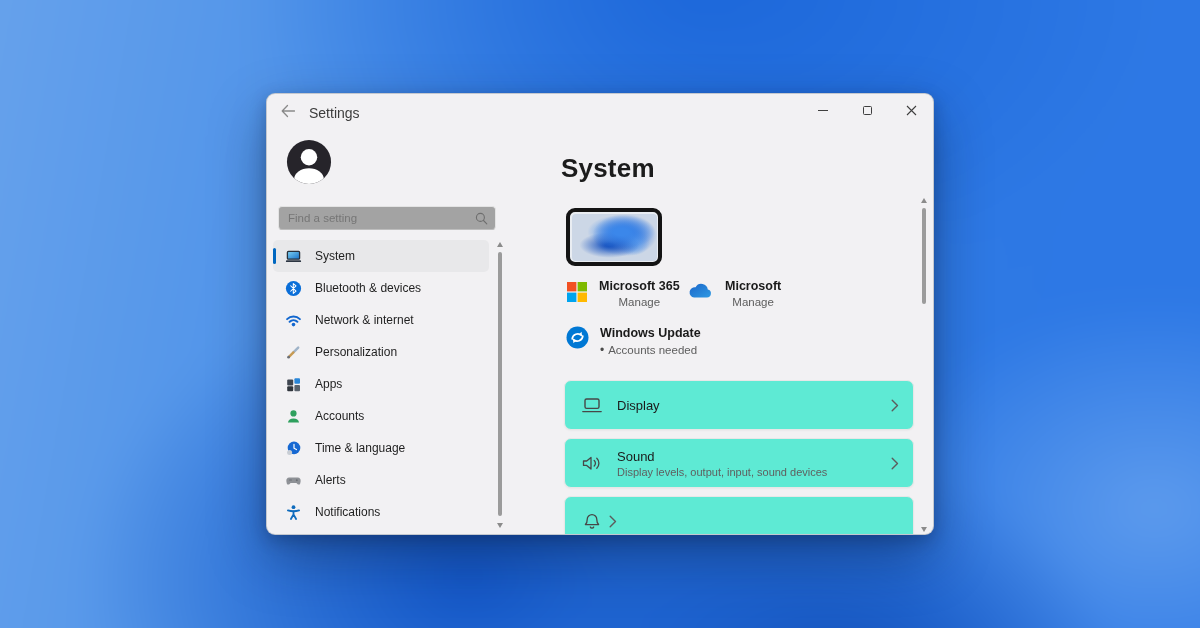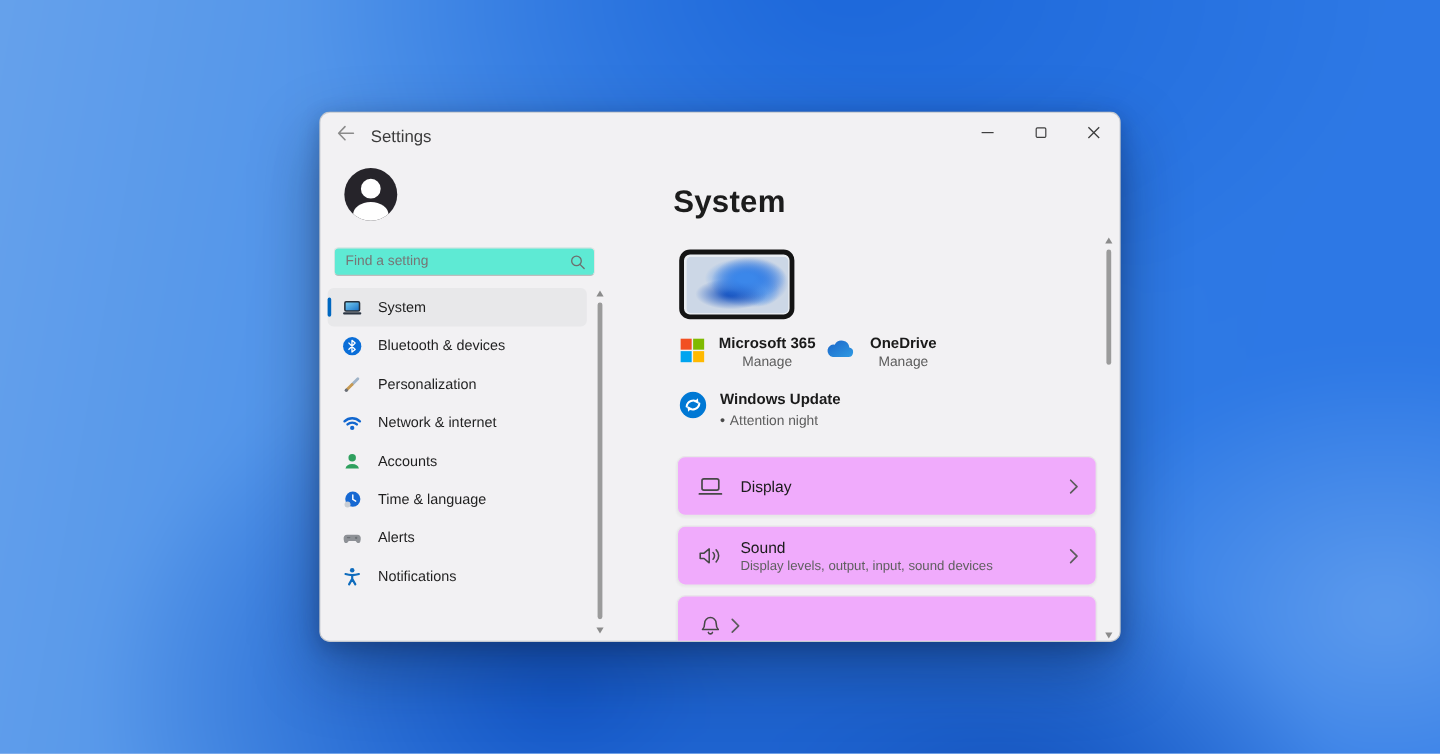--- a/index.html
+++ b/index.html
@@ -27,21 +27,21 @@
   .back-btn { position:absolute; left:10px; top:7px; width:22px; height:22px; border:none; background:transparent; cursor:pointer; }
   .win-title { position:absolute; left:42px; top:11px; font-size:14px; color:#3c3c3c; }
   .controls { position:absolute; right:0; top:0; height:32px; display:flex; }
   .ctrl { width:44px; height:32px; display:flex; align-items:center; justify-content:center; background:transparent; border:none; cursor:pointer; }
   .min-glyph { width:10px; height:0; border-top:1px solid #3f3f3f; display:block; }
   .max-glyph { width:9px; height:9px; border:1px solid #3f3f3f; border-radius:1.5px; display:block; }
 
   
   .avatar { position:absolute; left:19px; top:45px; width:46px; height:46px; }
   .searchbox { position:absolute; left:11px; top:112px; width:218px; height:24px;
-    background:#5eead4; border:1px solid #e3e3e3; border-bottom:1px solid #bdbdbd; border-radius:4px; }
+    background:#a3a3a3; border:1px solid #e3e3e3; border-bottom:1px solid #bdbdbd; border-radius:4px; }
   .searchbox input { position:absolute; left:9px; top:0; width:180px; height:22px; border:none; outline:none;
     background:transparent; font-size:11.5px; color:#3a3a3a; font-family:"Liberation Sans", sans-serif; }
   .searchbox input::placeholder { color:#767676; }
   .search-glyph { position:absolute; right:7px; top:5px; }
 
   .nav { position:absolute; left:6px; top:146px; width:216px; }
   .nav-item { position:relative; height:32px; display:flex; align-items:center; padding-left:9px; border-radius:5px; cursor:pointer; }
   .nav-item.selected { background:#e8e8ea; }
   .nav-item.selected::before { content:""; position:absolute; left:0; top:8px; width:3px; height:16px; border-radius:2px; background:var(--accent,#0067c0); }
   .nav-ico { width:17px; height:17px; flex:0 0 17px; margin-left:3px; }
@@ -78,21 +78,21 @@
   .promo-title { font-size:12.5px; font-weight:700; color:#1a1a1a; }
   .promo-action { font-size:11.5px; color:#5d5d5d; margin-top:3px; cursor:pointer;text-align:center; }
 
   .update-row { position:absolute; left:299px; top:232px; display:flex; align-items:flex-start; cursor:pointer; }
   .update-text { margin-left:11px; }
   .update-title { font-size:12.5px; font-weight:700; color:#1a1a1a; }
   .update-status { font-size:11.5px; color:#5d5d5d; margin-top:3px; }
   .update-status .bullet { color:#4a4a4a; margin-right:4px; font-size:12px; }
 
   .cards { position:absolute; left:297px; top:286px; width:350px; }
-  .card { position:relative; height:50px; margin-bottom:8px; background:#f0abfc; border:1px solid #e7e7e7;
+  .card { position:relative; height:50px; margin-bottom:8px; background:#5eead4; border:1px solid #e7e7e7;
     border-radius:7px; display:flex; align-items:center; padding:0 14px 0 16px; cursor:pointer;
     box-shadow:0 1px 2px rgba(0,0,0,.04); }
   .card-ico { width:22px; height:19px; flex:0 0 22px; }
   .card-text { margin-left:14px; flex:1; min-width:0; }
   .card-title { font-size:13px; color:#1b1b1b; }
   .card-sub { font-size:11px; color:#5f5f5f; margin-top:2px; white-space:nowrap; }
   .chev { flex:0 0 8px; margin-left:6px; }
 </style>
 </head>
 <body>
@@ -161,33 +161,42 @@
       </div>
       <div class="nav-item">
         <svg class="nav-ico" viewBox="0 0 17 17">
           <circle cx="8.5" cy="8.5" r="7.6" fill="#0a6ed8"></circle>
           <path d="M5.4 5.5 L11 11.2 L8.3 13.4 L8.3 3.6 L11 5.8 L5.4 11.5" stroke="#ffffff" stroke-width="1.05" fill="none" stroke-linejoin="round"></path>
         </svg>
         <span class="nav-label">Bluetooth &amp; devices</span>
       </div>
       <div class="nav-item">
         <svg class="nav-ico" viewBox="0 0 17 17">
+          <path d="M2.1 7.1 a9.2 9.2 0 0 1 12.8 0" stroke="#1267cf" stroke-width="2" fill="none" stroke-linecap="round"></path>
+          <path d="M4.6 9.7 a5.7 5.7 0 0 1 7.8 0" stroke="#1267cf" stroke-width="2" fill="none" stroke-linecap="round"></path>
+          <circle cx="8.5" cy="12.6" r="1.8" fill="#1267cf"></circle>
+        </svg>
+        <span class="nav-label">Network &amp; internet</span>
+      </div>
+      <div class="nav-item">
+        <svg class="nav-ico" viewBox="0 0 17 17">
           <line x1="13.2" y1="3.6" x2="8.4" y2="8.4" stroke="#9fb3c8" stroke-width="2.4" stroke-linecap="round"></line>
           <line x1="8.4" y1="8.4" x2="4.2" y2="12.6" stroke="#c79a52" stroke-width="2.4" stroke-linecap="round"></line>
           <circle cx="3.6" cy="13.2" r="1.4" fill="#6b6f76"></circle>
         </svg>
         <span class="nav-label">Personalization</span>
       </div>
       <div class="nav-item">
         <svg class="nav-ico" viewBox="0 0 17 17">
-          <path d="M2.1 7.1 a9.2 9.2 0 0 1 12.8 0" stroke="#1267cf" stroke-width="2" fill="none" stroke-linecap="round"></path>
-          <path d="M4.6 9.7 a5.7 5.7 0 0 1 7.8 0" stroke="#1267cf" stroke-width="2" fill="none" stroke-linecap="round"></path>
-          <circle cx="8.5" cy="12.6" r="1.8" fill="#1267cf"></circle>
-        </svg>
-        <span class="nav-label">Network &amp; internet</span>
+          <rect x="2.2" y="3.4" width="6" height="6" rx="1" fill="#3f4650"></rect>
+          <rect x="9.4" y="2.2" width="5.6" height="5.6" rx="1" fill="#2a86d8"></rect>
+          <rect x="2.2" y="10.2" width="6" height="5" rx="1" fill="#30353c"></rect>
+          <rect x="9.4" y="9" width="5.6" height="6.2" rx="1" fill="#59626c"></rect>
+        </svg>
+        <span class="nav-label">Apps</span>
       </div>
       <div class="nav-item">
         <svg class="nav-ico" viewBox="0 0 17 17">
           <circle cx="8.5" cy="5.4" r="3.1" fill="#2fa05e"></circle>
           <path d="M2.9 14.4 a5.7 4.7 0 0 1 11.2 0 Z" fill="#2fa05e"></path>
         </svg>
         <span class="nav-label">Accounts</span>
       </div>
       <div class="nav-item">
         <svg class="nav-ico" viewBox="0 0 17 17">
@@ -244,37 +253,37 @@
       <svg class="promo-icon" width="26" height="18" viewBox="0 0 26 18">
         <defs>
             <linearGradient id="odG" x1="0" y1="0" x2="1" y2="1">
               <stop offset="0" stop-color="#1b66c9"></stop>
               <stop offset="1" stop-color="#2f9ae3"></stop>
             </linearGradient>
           </defs>
         <path d="M7 15.5 h12.8 a4 4 0 0 0 1 -7.9 A6.5 6.5 0 0 0 8.6 5.2 A4.8 4.8 0 0 0 7 15.5 Z" fill="url(#odG)"></path>
       </svg>
       <div class="promo-text">
-        <div class="promo-title">OneDrive</div>
+        <div class="promo-title">Microsoft</div>
         <div class="promo-action">Manage</div>
       </div>
     </div>
 
     <div class="update-row">
       <svg width="23" height="23" viewBox="0 0 23 23">
         <circle cx="11.5" cy="11.5" r="11" fill="#0078d4"></circle>
         <path d="M6.2 12.8 a5.5 5.5 0 0 1 9.3 -3.4" stroke="#ffffff" stroke-width="1.7" fill="none" stroke-linecap="round"></path>
         <path d="M16.8 10.2 a5.5 5.5 0 0 1 -9.3 3.4" stroke="#ffffff" stroke-width="1.7" fill="none" stroke-linecap="round"></path>
         <path d="M15.6 5.8 L15.9 9.6 L12.3 9.1 Z" fill="#ffffff"></path>
         <path d="M7.4 17.2 L7.1 13.4 L10.7 13.9 Z" fill="#ffffff"></path>
       </svg>
       <div class="update-text">
         <div class="update-title">Windows Update</div>
         <div class="update-status">
-          <span class="bullet">•</span><span>Attention night</span>
+          <span class="bullet">•</span><span>Accounts needed</span>
         </div>
       </div>
     </div>
 
     <div class="cards">
 
       <div class="card">
         <svg class="card-ico" viewBox="0 0 22 19">
           <rect x="4" y="3" width="14" height="9.4" rx="1.6" stroke="#474747" stroke-width="1.4" fill="none"></rect>
           <path d="M1.8 15.6 h18.4" stroke="#474747" stroke-width="1.4" stroke-linecap="round"></path>

